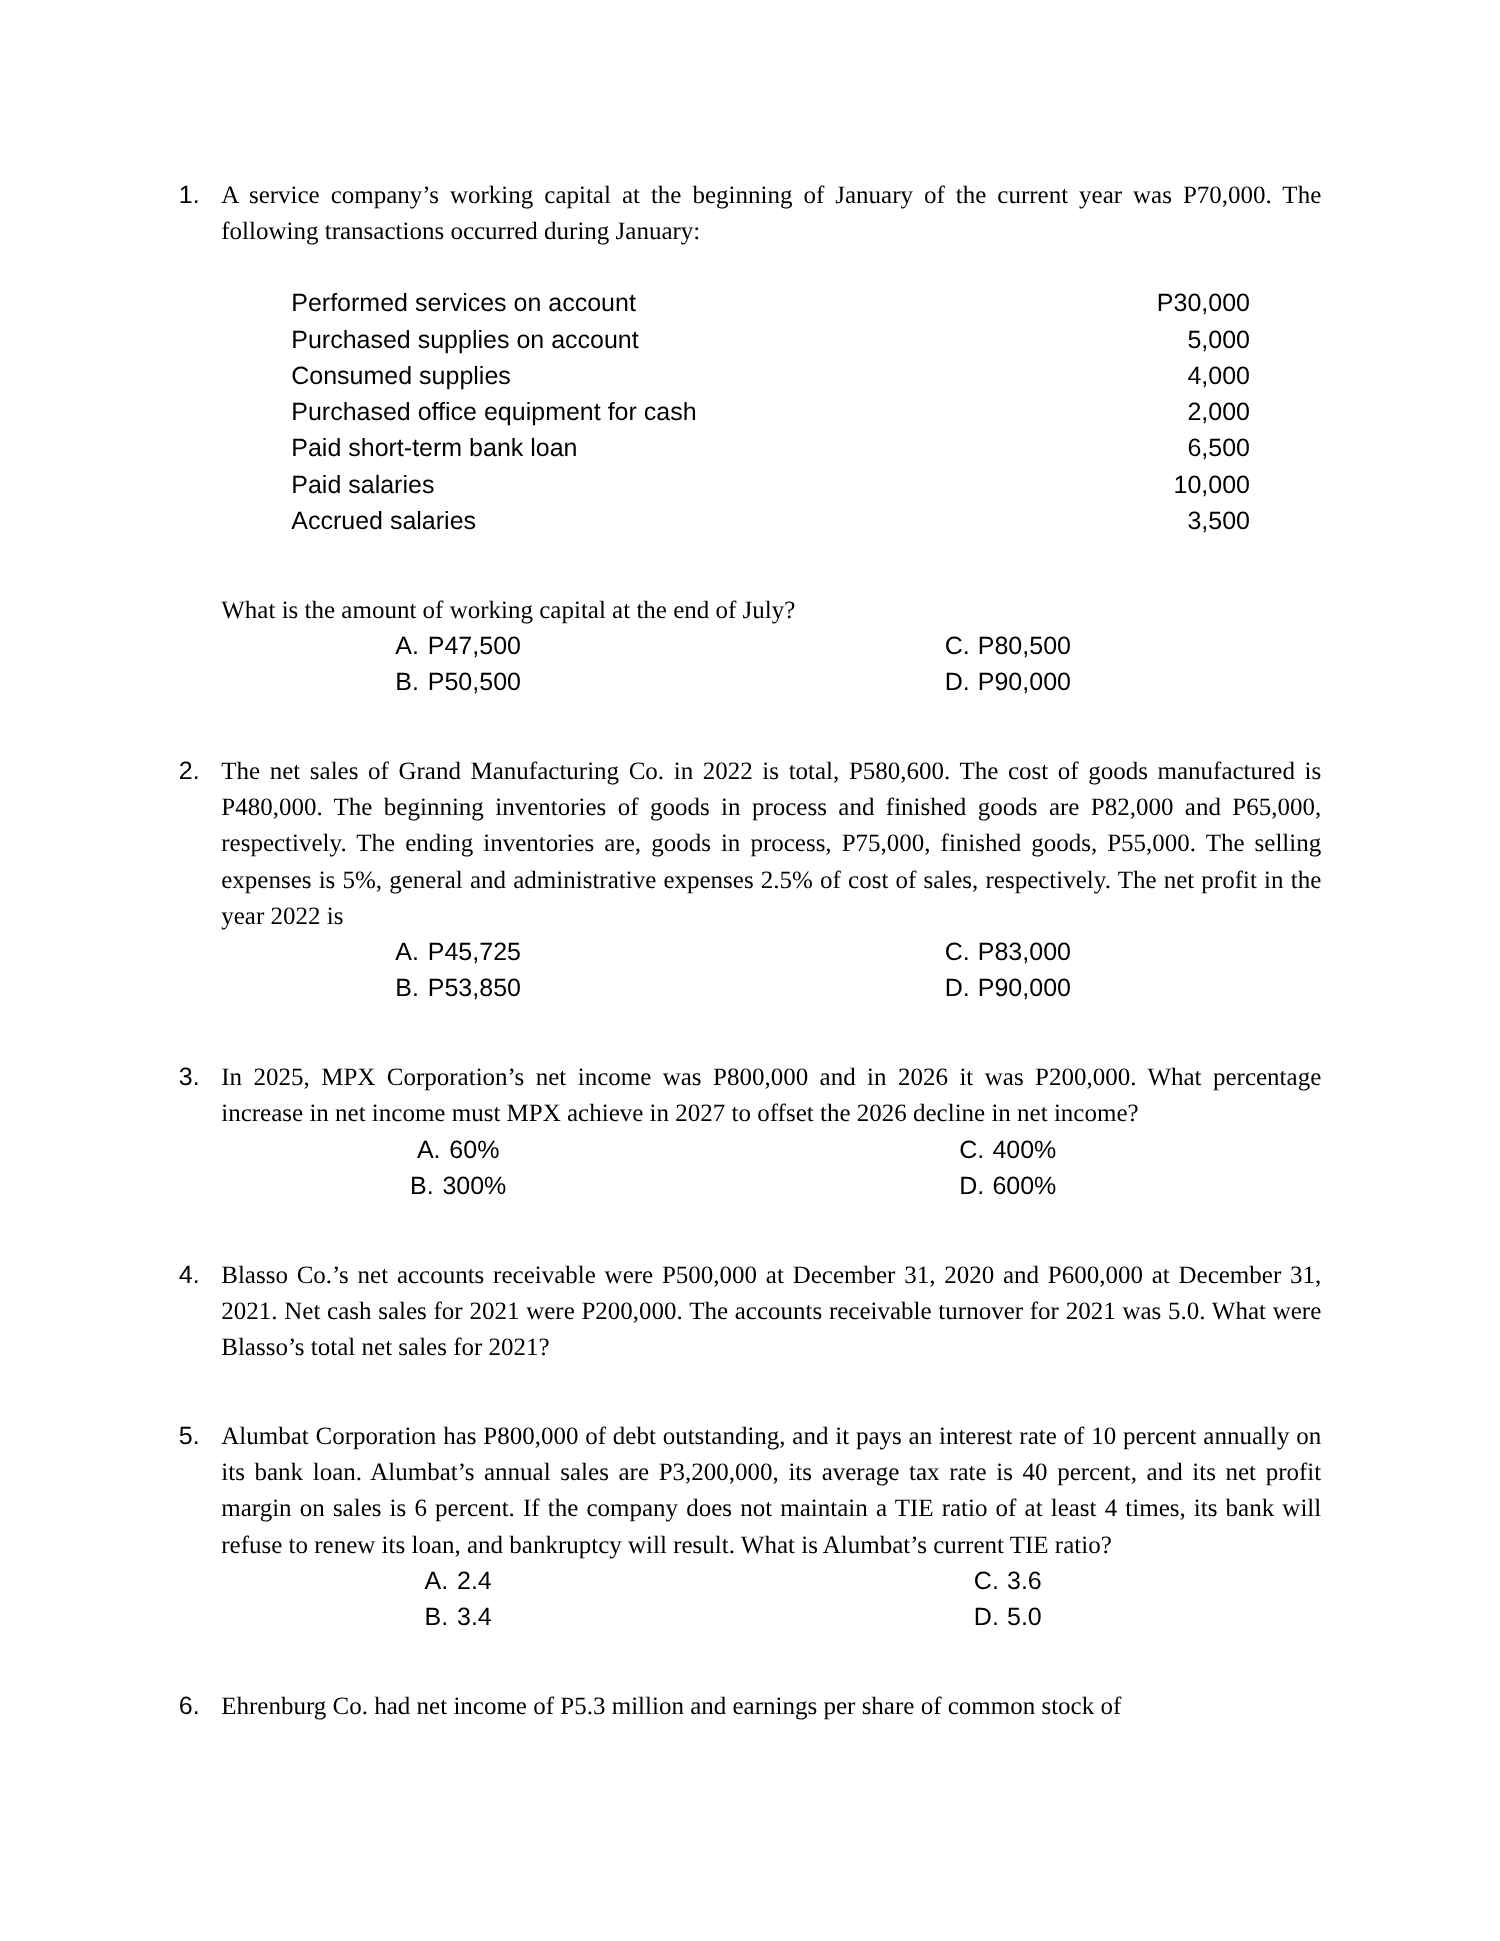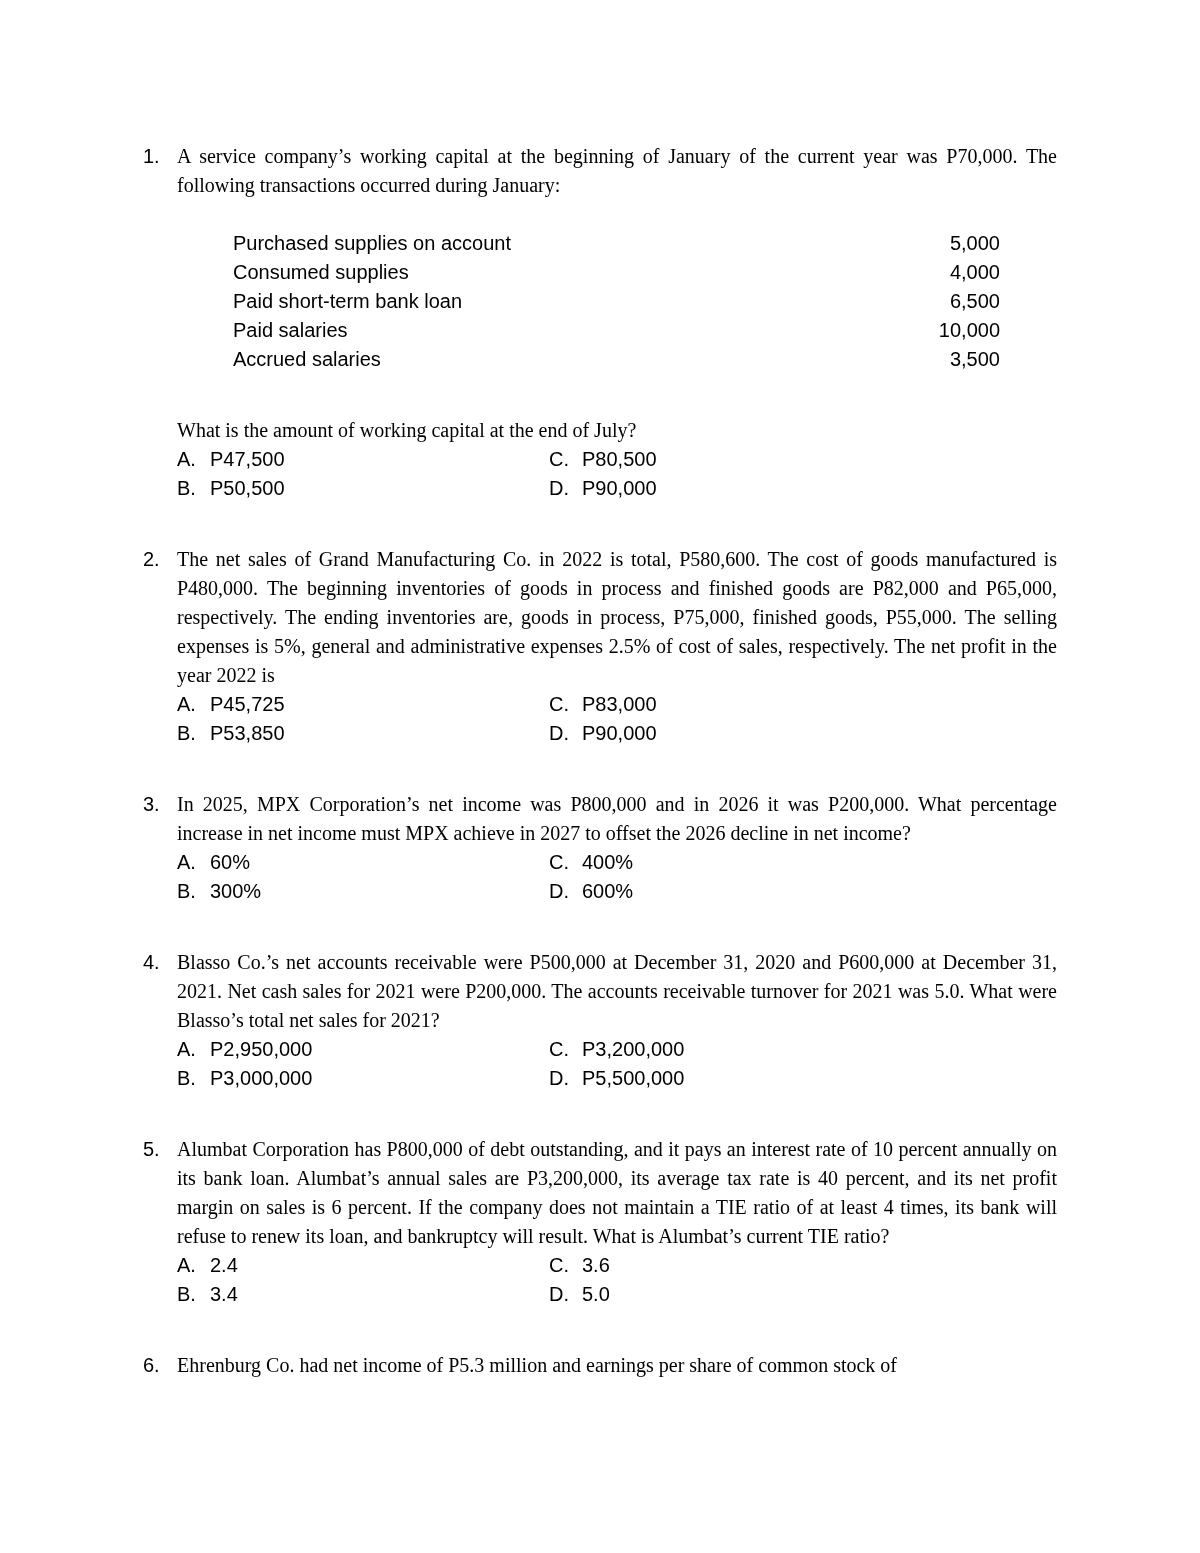--- a/index.html
+++ b/index.html
@@ -34,43 +34,51 @@
   .txn {
     display: flex;
     justify-content: space-between;
     align-items: baseline;
   }
   .txn-amount { text-align: right; }
   .choices {
     display: grid;
     grid-template-columns: 372px auto;
   }
-  .choice { white-space: nowrap; }
+  .choice { white-space: nowrap; text-align: center; }
   .choice-letter {
     display: inline-block;
     width: 33px;
   }
 </style>
 </head>
 <body>
 
 <div class="page">
 
   <section class="question">
     <span class="qnum">1.</span>
     <div class="qbody">
       <p class="qtext">A service company’s working capital at the beginning of January of the current year was P70,000. The following transactions occurred during January:</p>
       <div class="txns">
         <div class="txn">
+          <span class="txn-label">Performed services on account</span>
+          <span class="txn-amount">P30,000</span>
+        </div>
+        <div class="txn">
           <span class="txn-label">Purchased supplies on account</span>
           <span class="txn-amount">5,000</span>
         </div>
         <div class="txn">
           <span class="txn-label">Consumed supplies</span>
           <span class="txn-amount">4,000</span>
+        </div>
+        <div class="txn">
+          <span class="txn-label">Purchased office equipment for cash</span>
+          <span class="txn-amount">2,000</span>
         </div>
         <div class="txn">
           <span class="txn-label">Paid short-term bank loan</span>
           <span class="txn-amount">6,500</span>
         </div>
         <div class="txn">
           <span class="txn-label">Paid salaries</span>
           <span class="txn-amount">10,000</span>
         </div>
         <div class="txn">
@@ -135,34 +143,20 @@
           <span class="choice-letter">D.</span><span class="choice-text">600%</span>
         </div>
       </div>
     </div>
   </section>
 
   <section class="question">
     <span class="qnum">4.</span>
     <div class="qbody">
       <p class="qtext">Blasso Co.’s net accounts receivable were P500,000 at December 31, 2020 and P600,000 at December 31, 2021.  Net cash sales for 2021 were P200,000.  The accounts receivable turnover for 2021 was 5.0.  What were Blasso’s total net sales for 2021?</p>
-      <div class="choices">
-        <div class="choice">
-          <span class="choice-letter">A.</span><span class="choice-text">P2,950,000</span>
-        </div>
-        <div class="choice">
-          <span class="choice-letter">C.</span><span class="choice-text">P3,200,000</span>
-        </div>
-        <div class="choice">
-          <span class="choice-letter">B.</span><span class="choice-text">P3,000,000</span>
-        </div>
-        <div class="choice">
-          <span class="choice-letter">D.</span><span class="choice-text">P5,500,000</span>
-        </div>
-      </div>
     </div>
   </section>
 
   <section class="question">
     <span class="qnum">5.</span>
     <div class="qbody">
       <p class="qtext">Alumbat Corporation has P800,000 of debt outstanding, and it pays an interest rate of 10 percent annually on its bank loan.  Alumbat’s annual sales are P3,200,000, its average tax rate is 40 percent, and its net profit margin on sales is 6 percent.  If the company does not maintain a TIE ratio of at least 4 times, its bank will refuse to renew its loan, and bankruptcy will result.  What is Alumbat’s current TIE ratio?</p>
       <div class="choices">
         <div class="choice">
           <span class="choice-letter">A.</span><span class="choice-text">2.4</span>

